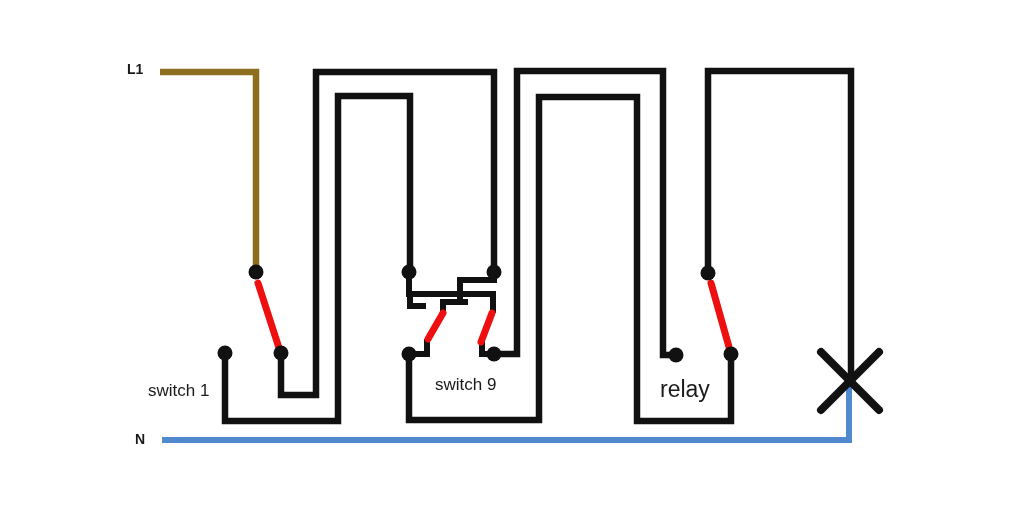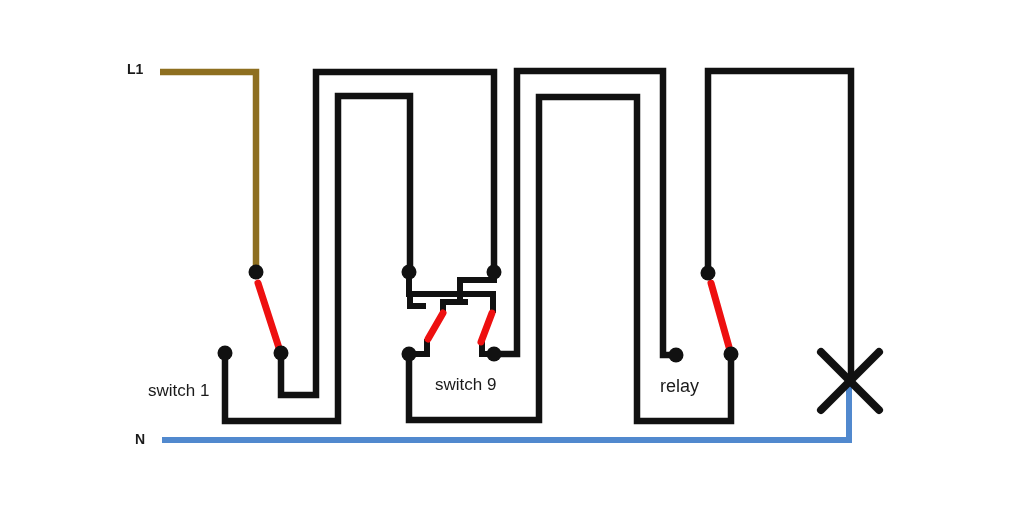--- a/index.html
+++ b/index.html
@@ -62,14 +62,14 @@
       <circle cx="494" cy="354" r="7.5" fill="#111111"></circle>
       <circle cx="708" cy="273" r="7.5" fill="#111111"></circle>
       <circle cx="676" cy="355" r="7.5" fill="#111111"></circle>
       <circle cx="731" cy="354" r="7.5" fill="#111111"></circle>
     </svg>
 
   <div class="lbl bold" id="lbl-l1" style="left: 127px; top: 62px; font-size: 14px; color: rgb(26, 26, 26);">L1</div>
   <div class="lbl bold" id="lbl-n" style="left: 135px; top: 432px; font-size: 14px; color: rgb(26, 26, 26);">N</div>
   <div class="lbl" id="lbl-switch1" style="left: 148px; top: 382px; font-size: 17px; color: rgb(26, 26, 26);">switch 1</div>
   <div class="lbl" id="lbl-switch2" style="left: 435px; top: 376px; font-size: 17px; color: rgb(26, 26, 26);">switch 9</div>
-  <div class="lbl" id="lbl-relay" style="left: 660px; top: 377px; font-size: 18px; color: rgb(26, 26, 26);">relay</div>
+  <div class="lbl" id="lbl-relay" style="left: 660px; top: 377px; font-size: 23px; color: rgb(26, 26, 26);">relay</div>
 </div>
 
 </body></html>

